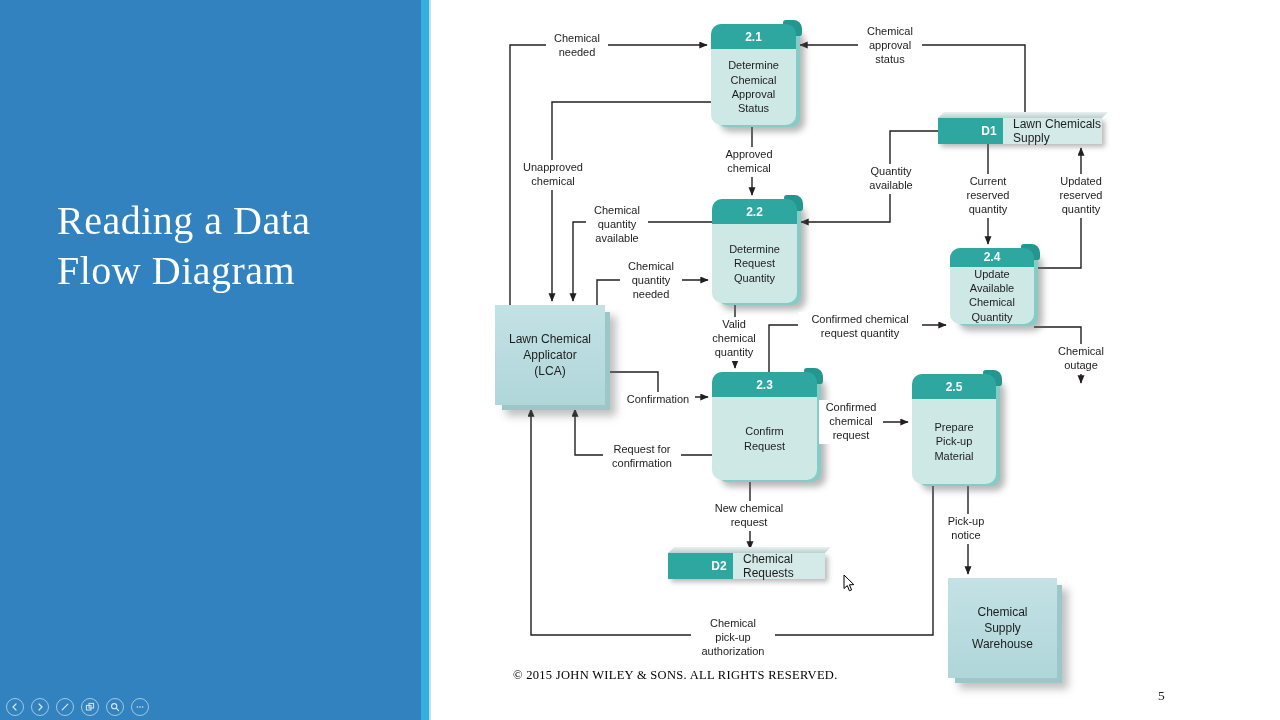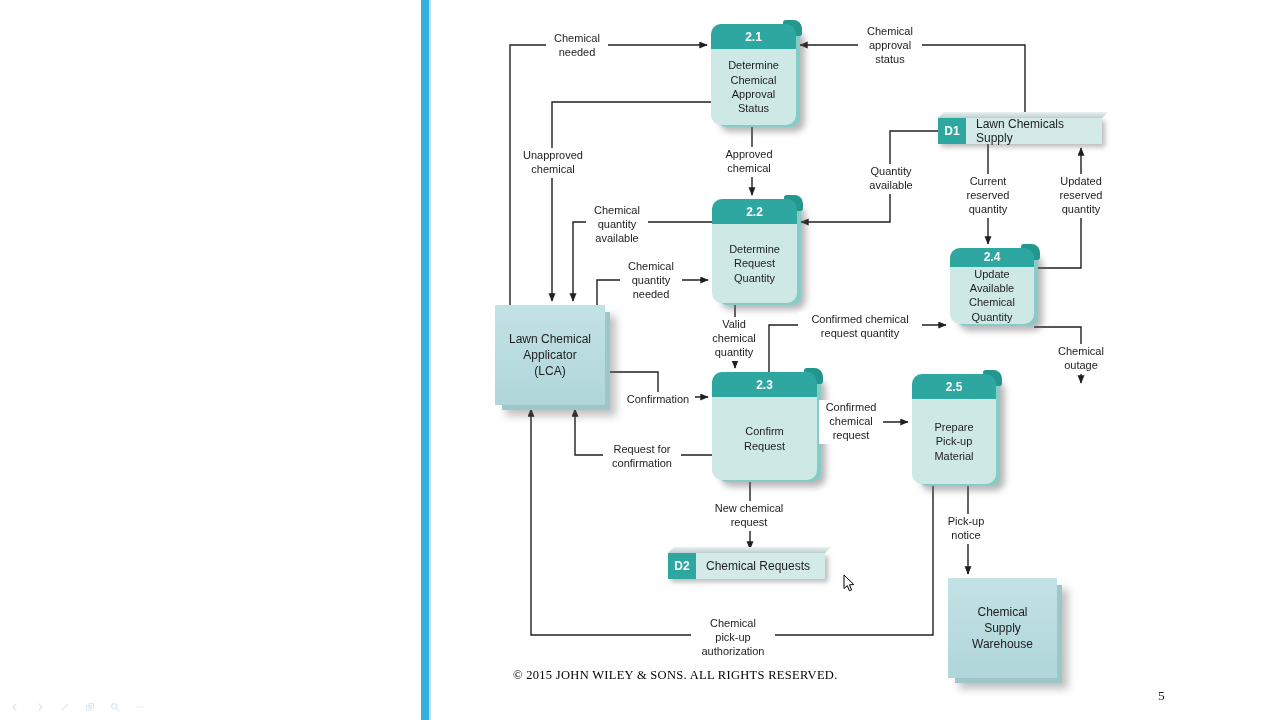--- a/index.html
+++ b/index.html
@@ -36,40 +36,44 @@
          display:flex;align-items:center;justify-content:center;}
   .p-label{position:relative;z-index:1;flex:1;display:flex;align-items:center;justify-content:center;
            text-align:center;font-size:11px;line-height:1.3;color:#1d1d1d;}
   
   .store{position:absolute;z-index:3;display:flex;height:26px;
          box-shadow:3px 3px 5px rgba(100,100,100,.45);}
   .store::before{content:'';position:absolute;left:0;top:-6px;width:100%;height:6px;
                  background:linear-gradient(#e9f1f1,#bccfce);
                  transform:skewX(-45deg);transform-origin:bottom left;}
   .store-tag{width:28px;background:#2ea7a1;color:#fff;font-weight:bold;font-size:12px;
-             display:flex;align-items:center;justify-content:center;flex:none;}
+             display:flex;align-items:center;justify-content:center;flex:none;padding-left:37px;}
   .store-label{flex:1;background:#d4eae8;color:#1d1d1d;font-size:12px;
                display:flex;align-items:center;padding-left:10px;}
   
   .entity{position:absolute;z-index:3;background:linear-gradient(#c3e2e5,#b0d6da);
           display:flex;align-items:center;justify-content:center;text-align:center;
           font-size:12px;line-height:1.35;color:#1d1d1d;
           box-shadow:6px 6px 0 -1px #9dc6c9,11px 11px 8px rgba(100,100,100,.4);}
   
   .footer{position:absolute;left:513px;top:668px;color:#000000;
           font-family:"Liberation Serif",serif;font-size:12.5px;letter-spacing:.3px;}
   .pagenum{position:absolute;left:1158px;top:688px;color:#1d1d1d;
            font-family:"Liberation Serif",serif;font-size:13.5px;}
   .cursor{position:absolute;left:843px;top:574px;z-index:9;}
 </style>
 </head>
 <body>
 
 <div class="stage">
 
+  <div class="left-panel">
+    <h1 class="slide-title pre">Reading a Data
+Flow Diagram</h1>
+  </div>
   <div class="panel-strip"></div>
   <div class="panel-strip2"></div>
 
   <div class="toolbar">
     <button class="tbtn">
       <span>
           <svg width="10" height="10" viewBox="0 0 10 10">
             <path d="M6 2 L3 5 L6 8" stroke="#d6e8f5" stroke-width="1.2" fill="none" stroke-linecap="round"></path>
           </svg>
         </span>
@@ -139,21 +143,21 @@
     <polyline points="750,480 750,549" marker-end="url(#arr)"></polyline>
     <polyline points="968,484 968,574" marker-end="url(#arr)"></polyline>
     <polyline points="933,484 933,635 531,635 531,409" marker-end="url(#arr)"></polyline>
   </svg>
 
   <div class="flabel pre" style="left:546px;top:31px;width:62px">Chemical
 needed</div>
   <div class="flabel pre" style="left:858px;top:24px;width:64px">Chemical
 approval
 status</div>
-  <div class="flabel pre" style="left:514px;top:148px;width:78px">Unapproved
+  <div class="flabel pre" style="left:514px;top:160px;width:78px">Unapproved
 chemical</div>
   <div class="flabel pre" style="left:716px;top:147px;width:66px">Approved
 chemical</div>
   <div class="flabel pre" style="left:860px;top:164px;width:62px">Quantity
 available</div>
   <div class="flabel pre" style="left:958px;top:174px;width:60px">Current
 reserved
 quantity</div>
   <div class="flabel pre" style="left:1050px;top:174px;width:62px">Updated
 reserved

